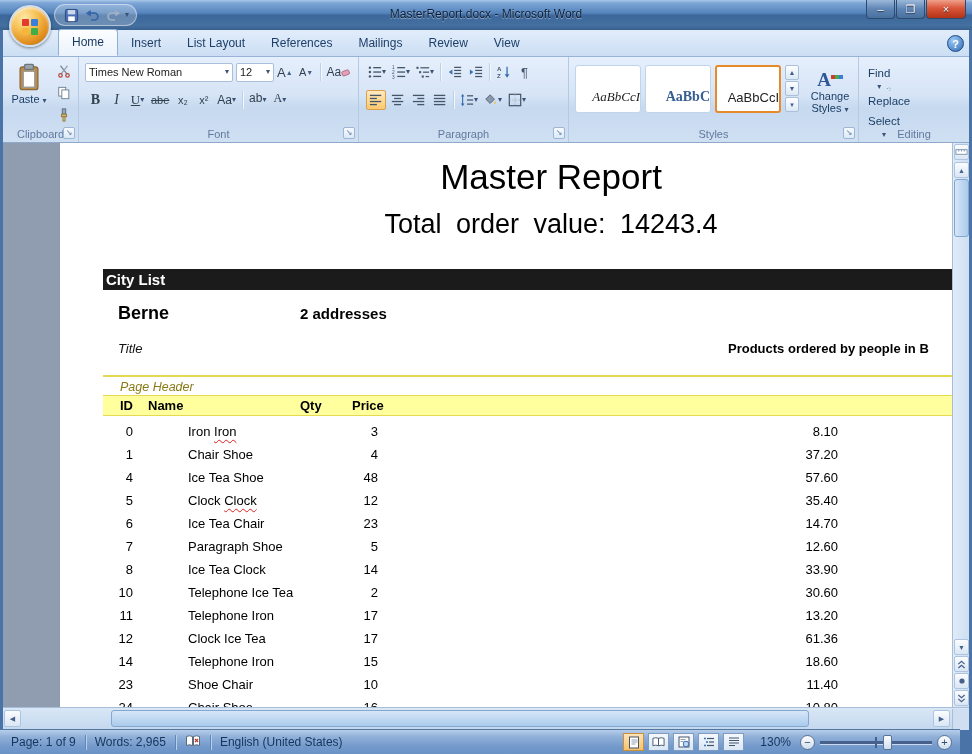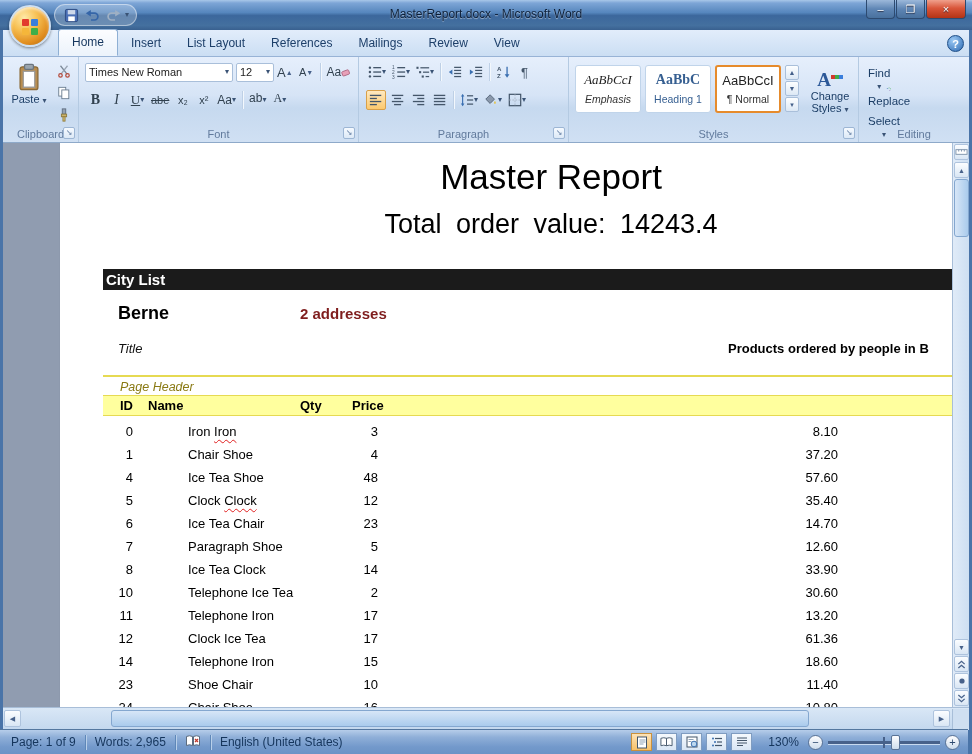--- a/index.html
+++ b/index.html
@@ -54,41 +54,41 @@
   .paste-big { position:absolute; left:5px; top:3px; width:42px; height:68px; text-align:center; font-size:11px; color:#1c3e66;
     border:1px solid transparent; border-radius:3px; }
   .clip-col { position:absolute; left:50px; top:4px; display:flex; flex-direction:column; gap:2px; }
   
   .bold-b { font-family:"Liberation Serif",serif; font-weight:bold; font-size:14px; }
   .ital-i { font-family:"Liberation Serif",serif; font-style:italic; font-size:14px; }
   .und-u { font-family:"Liberation Serif",serif; text-decoration:underline; font-size:13px; }
   .strike { text-decoration:line-through; font-size:11px; }
   .colorbar { display:inline-block; position:relative; font-size:12px; line-height:1; padding-bottom:4px; }
   
-  .stylebox { width:66px; height:48px; background:#fff; border:1px solid #c0d4ea; border-radius:3px; text-align:center;
-    padding-top:6px; overflow:hidden; }
+  .stylebox { width:66px; height:48px; background:#fff; border:1px solid #c0d4ea; border-radius:3px; text-align:right;
+    padding-top:23px; overflow:hidden; }
   .stylebox.sel { border:2px solid #e68b2c; }
   .stylepreview { font-size:13px; color:#222; }
   .stylename { font-size:10.5px; color:#333; margin-top:5px; }
   .galscroll { display:flex; flex-direction:column; gap:1px; }
   .galbtn { width:14px; height:15px; border:1px solid #a9bfda; background:linear-gradient(#fdfeff,#dce8f5); font-size:7px;
     color:#44608a; display:flex; align-items:center; justify-content:center; border-radius:2px; }
   .bigbtn { text-align:center; font-size:11px; color:#1c3e66; }
   .ebtn { display:flex; align-items:center; gap:4px; height:20px; font-size:11.5px; color:#1c3e66; padding:0 3px; border-radius:2px;flex-direction:column; }
   .sel-orange { background:linear-gradient(#ffe9c0,#fcc96e); border:1px solid #d8a04a; }
 
   
   .docarea { position:absolute; top:143px; left:3px; width:966px; height:564px; background:#909cb0; overflow:hidden; }
   .page { position:absolute; left:57px; top:0; width:982px; height:620px; background:#fff; box-shadow:2px 0 3px rgba(0,0,0,.3); }
   .doc-title { position:absolute; top:14px; left:0; width:982px; text-align:center; font-size:35px; color:#000; }
   .doc-subtitle { position:absolute; top:66px; left:0; width:982px; text-align:center; font-size:27px; color:#000; word-spacing:7px; }
   .city-band { position:absolute; top:126px; left:43px; width:939px; height:21px; background:#1b1b1b; color:#fff;
     font-size:15px; font-weight:bold; padding:2px 0 0 3px; }
   .city-name { position:absolute; top:160px; left:58px; font-size:18px; font-weight:bold; color:#000; }
-  .city-addr { position:absolute; top:162px; left:240px; font-size:15px; font-weight:bold; color:#7f1d1d; }
+  .city-addr { position:absolute; top:162px; left:240px; font-size:15px; font-weight:bold; color:#000000; }
   .lbl-title { position:absolute; top:198px; left:58px; font-size:13px; font-style:italic; color:#111; }
   .lbl-products { position:absolute; top:198px; left:668px; font-size:13px; font-weight:bold; color:#000; white-space:nowrap; }
   .ph-box { position:absolute; top:232px; left:43px; width:939px; height:20px; border-top:2px solid #e6da52; }
   .ph-text { position:absolute; left:17px; top:3px; font-size:12.5px; font-style:italic; color:#8a7a14; }
   .thead-row { position:absolute; top:252px; left:43px; width:939px; height:21px; background:#ffff9e;
     border-top:1px solid #e6da52; border-bottom:1px solid #e6da52; font-weight:bold; font-size:13px; line-height:20px; color:#000; }
   .th-id { position:absolute; left:-3px; width:33px; text-align:right; }
   .th-name { position:absolute; left:45px; }
   .th-qty { position:absolute; left:197px; }
   .th-price { position:absolute; left:249px; }
@@ -110,21 +110,21 @@
   
   .hscroll { position:absolute; left:3px; top:707px; width:966px; height:22px; background:linear-gradient(#d9e7f6,#c4d8ee);
     border-top:1px solid #a8bed8; }
   .hbtn { position:absolute; top:2px; width:17px; height:17px; display:flex; align-items:center; justify-content:center;
     font-size:7px; color:#47618a; background:linear-gradient(#fbfdff,#d9e6f4); border:1px solid #aec3dd; border-radius:2px; }
   .hthumb { position:absolute; left:108px; top:2px; width:698px; height:17px;
     background:linear-gradient(#d7e6f7,#aacbec); border:1px solid #84a7cf; border-radius:3px; }
   .hcorner { position:absolute; right:0; top:1px; width:17px; height:21px; background:#cfdff1; border-left:1px solid #a8bed8; }
 
   
-  .statusbar { position:absolute; left:0; right:4px; top:729px; height:25px; color:#15355c; font-size:12px;
+  .statusbar { position:absolute; left:0; right:12px; top:729px; height:25px; color:#15355c; font-size:12px;
     background:linear-gradient(#b6cdea 0%, #8fafd8 30%, #7399cb 70%, #6b93c6 100%); border-top:1px solid #54779f; }
   .sb-left { position:absolute; left:7px; top:0; bottom:0; display:flex; align-items:center; }
   .sb-right { position:absolute; right:8px; top:0; bottom:0; display:flex; align-items:center; gap:5px; }
   .sb-item { padding:0 4px; }
   .sb-sep { width:1px; height:15px; background:#5e87b8; box-shadow:1px 0 0 #b9d0ea; margin:0 5px; }
   .vbtn { width:21px; height:18px; border:1px solid #7f9cc0; margin-right:-1px; display:flex; align-items:center; justify-content:center;
     background:linear-gradient(#f5f9fd,#d9e6f5); }
   .vbtn.active { background:linear-gradient(#fde3b8,#f8c169); border-color:#c9913d; position:relative; z-index:2; }
   .zoomslider { position:relative; width:112px; height:18px; }
   .zoomslider .track { position:absolute; left:0; right:0; top:8px; height:3px; background:#47618a; box-shadow:0 1px 0 #c8daf0; }

